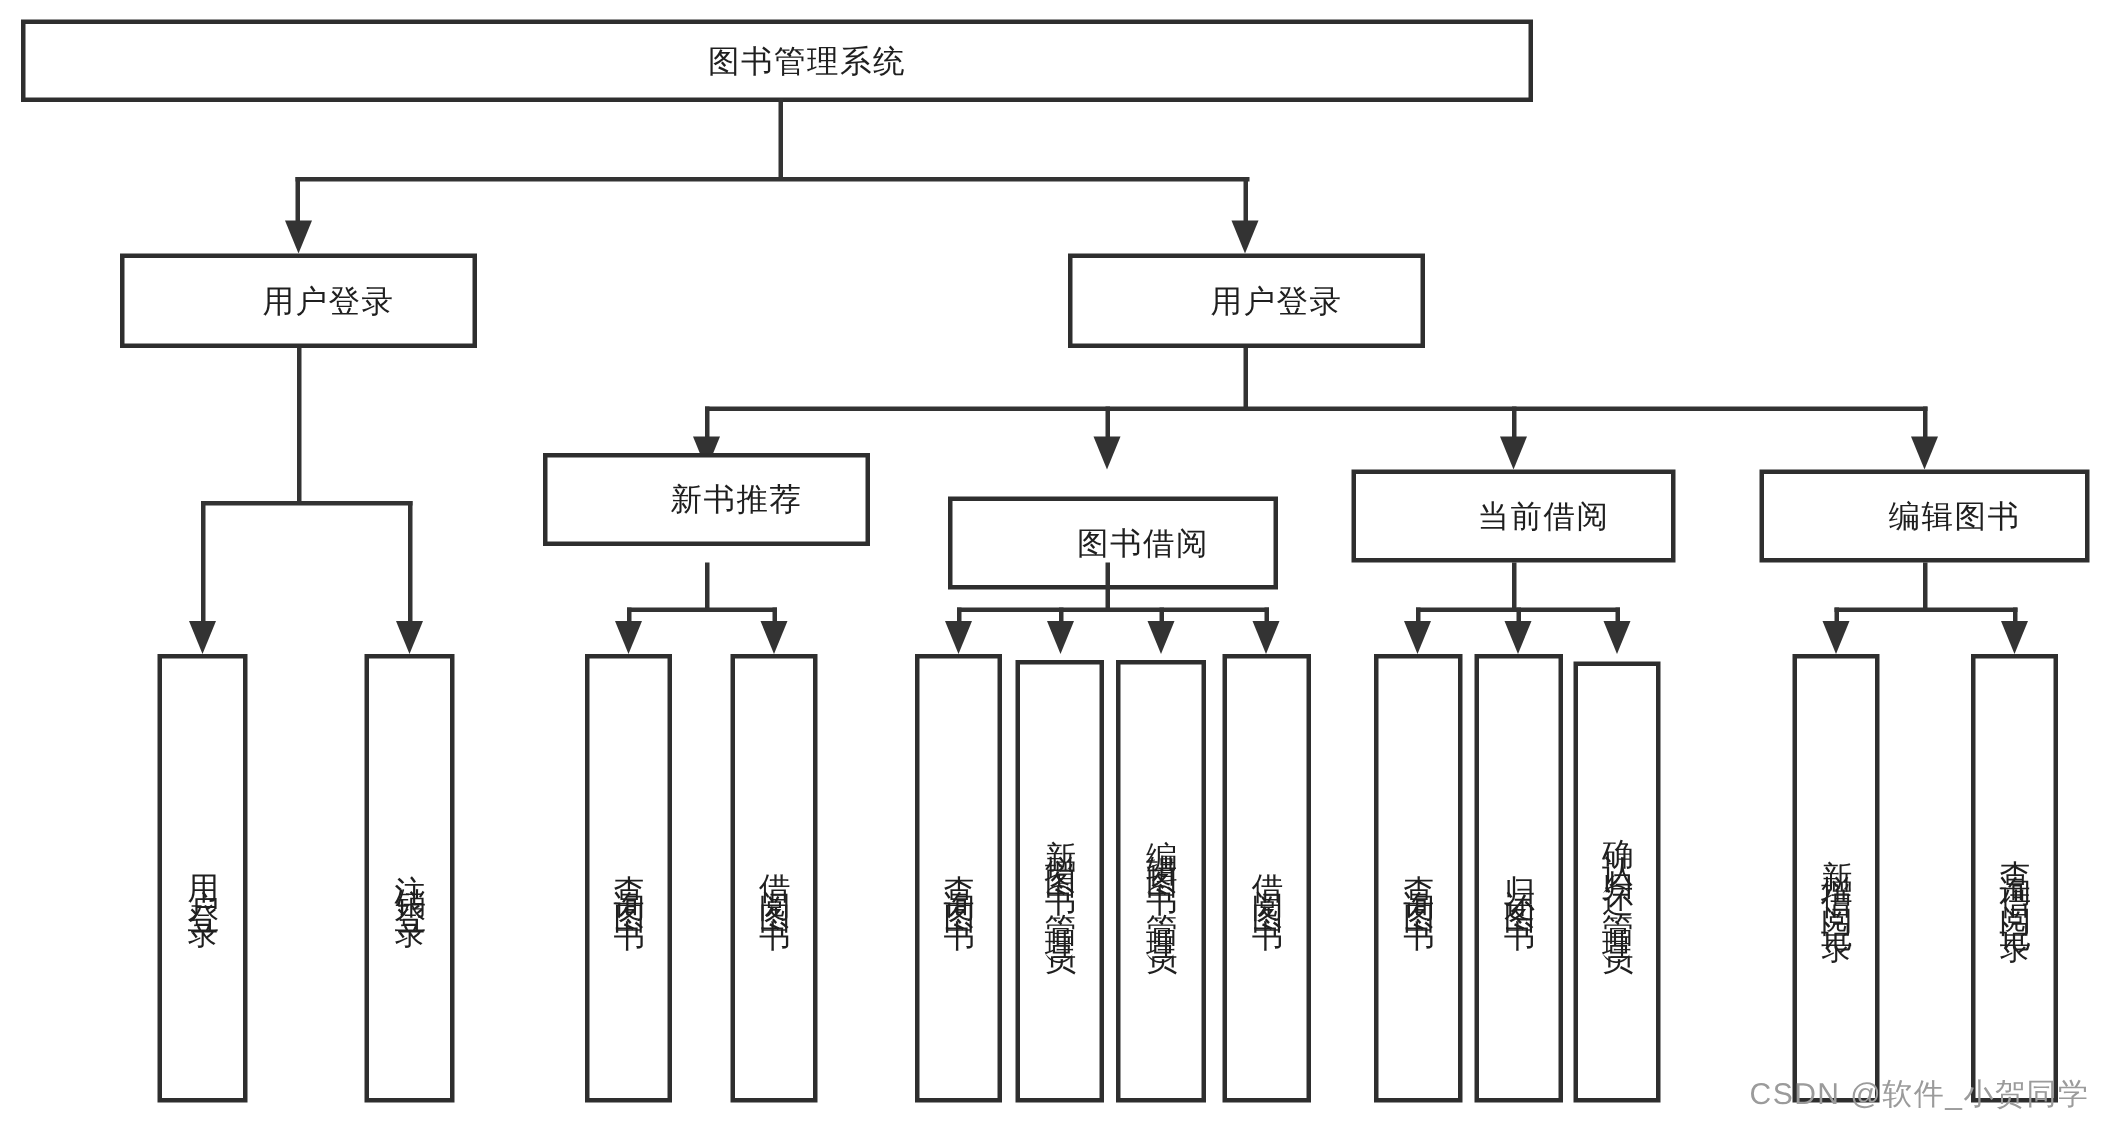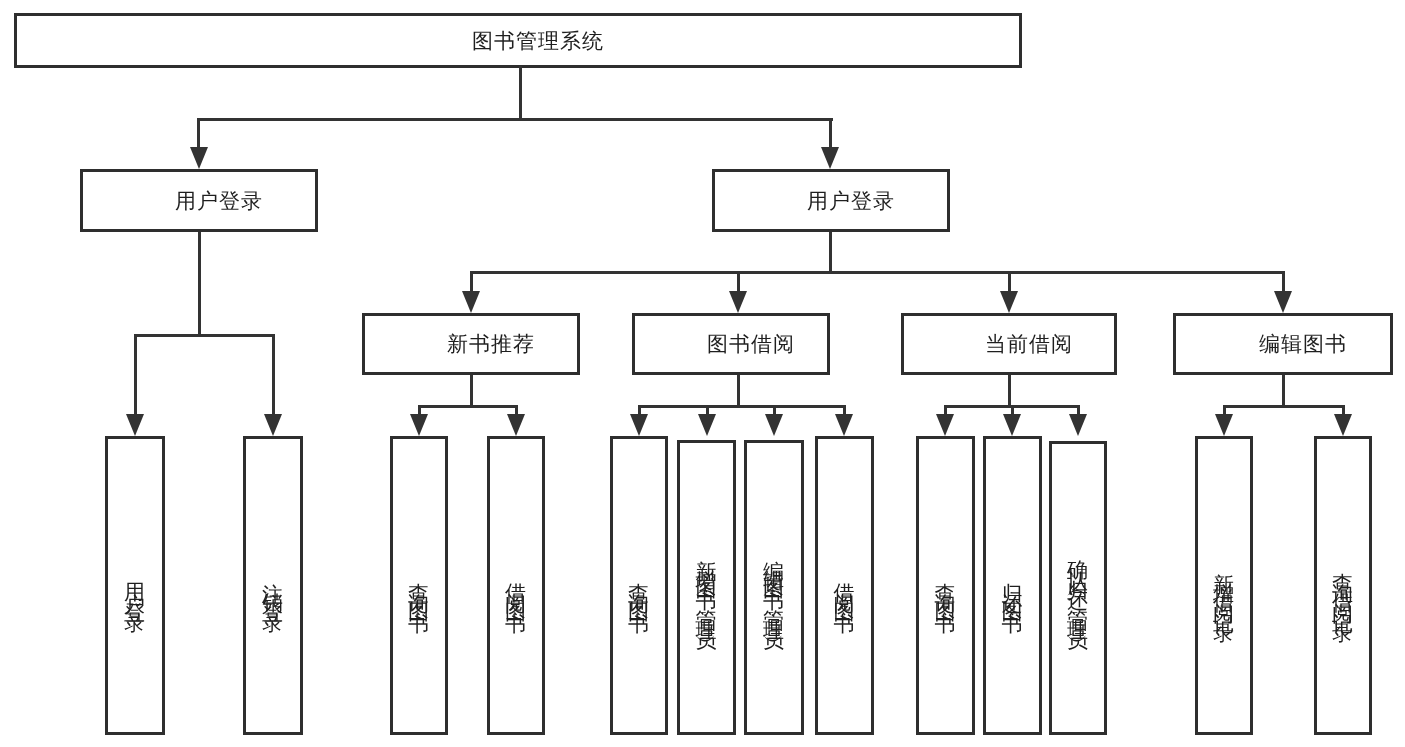--- a/index.html
+++ b/index.html
@@ -92,24 +92,24 @@
   <div class="line" style="left:470px;top:271px;width:815px;height:3px;"></div>
   <div class="line" style="left:470px;top:271px;width:3px;height:24px;"></div>
   <div class="arrow" style="left:462px;top:291px;"></div>
   <div class="line" style="left:737px;top:271px;width:3px;height:24px;"></div>
   <div class="arrow" style="left:729px;top:291px;"></div>
   <div class="line" style="left:1008px;top:271px;width:3px;height:24px;"></div>
   <div class="arrow" style="left:1000px;top:291px;"></div>
   <div class="line" style="left:1282px;top:271px;width:3px;height:24px;"></div>
   <div class="arrow" style="left:1274px;top:291px;"></div>
 
-  <div class="hbox" style="left:362px;top:313px;width:218px;height:62px;">
+  <div class="hbox" style="left:362px;top:302px;width:218px;height:62px;">
     <span>新书推荐</span>
   </div>
-  <div class="hbox" style="left:632px;top:313px;width:198px;height:62px;text-align:right;">
+  <div class="hbox" style="left:632px;top:331px;width:220px;height:62px;text-align:right;">
     <span>图书借阅</span>
   </div>
   <div class="hbox" style="left:901px;top:313px;width:216px;height:62px;">
     <span>当前借阅</span>
   </div>
   <div class="hbox" style="left:1173px;top:313px;width:220px;height:62px;">
     <span>编辑图书</span>
   </div>
 
   <div class="line" style="left:470px;top:375px;width:3px;height:32px;"></div>
@@ -176,14 +176,15 @@
   <div class="line" style="left:1342px;top:405px;width:3px;height:12px;"></div>
   <div class="arrow" style="left:1334px;top:414px;"></div>
 
   <div class="vbox" style="left:1195px;top:436px;width:58px;height:299px;">
     <span class="vlabel">新增借阅记录</span>
   </div>
   <div class="vbox" style="left:1314px;top:436px;width:58px;height:299px;">
     <span class="vlabel">查询借阅记录</span>
   </div>
 
+  <div class="watermark">CSDN @软件_小贺同学</div>
 
 </div>
 
 </body></html>

